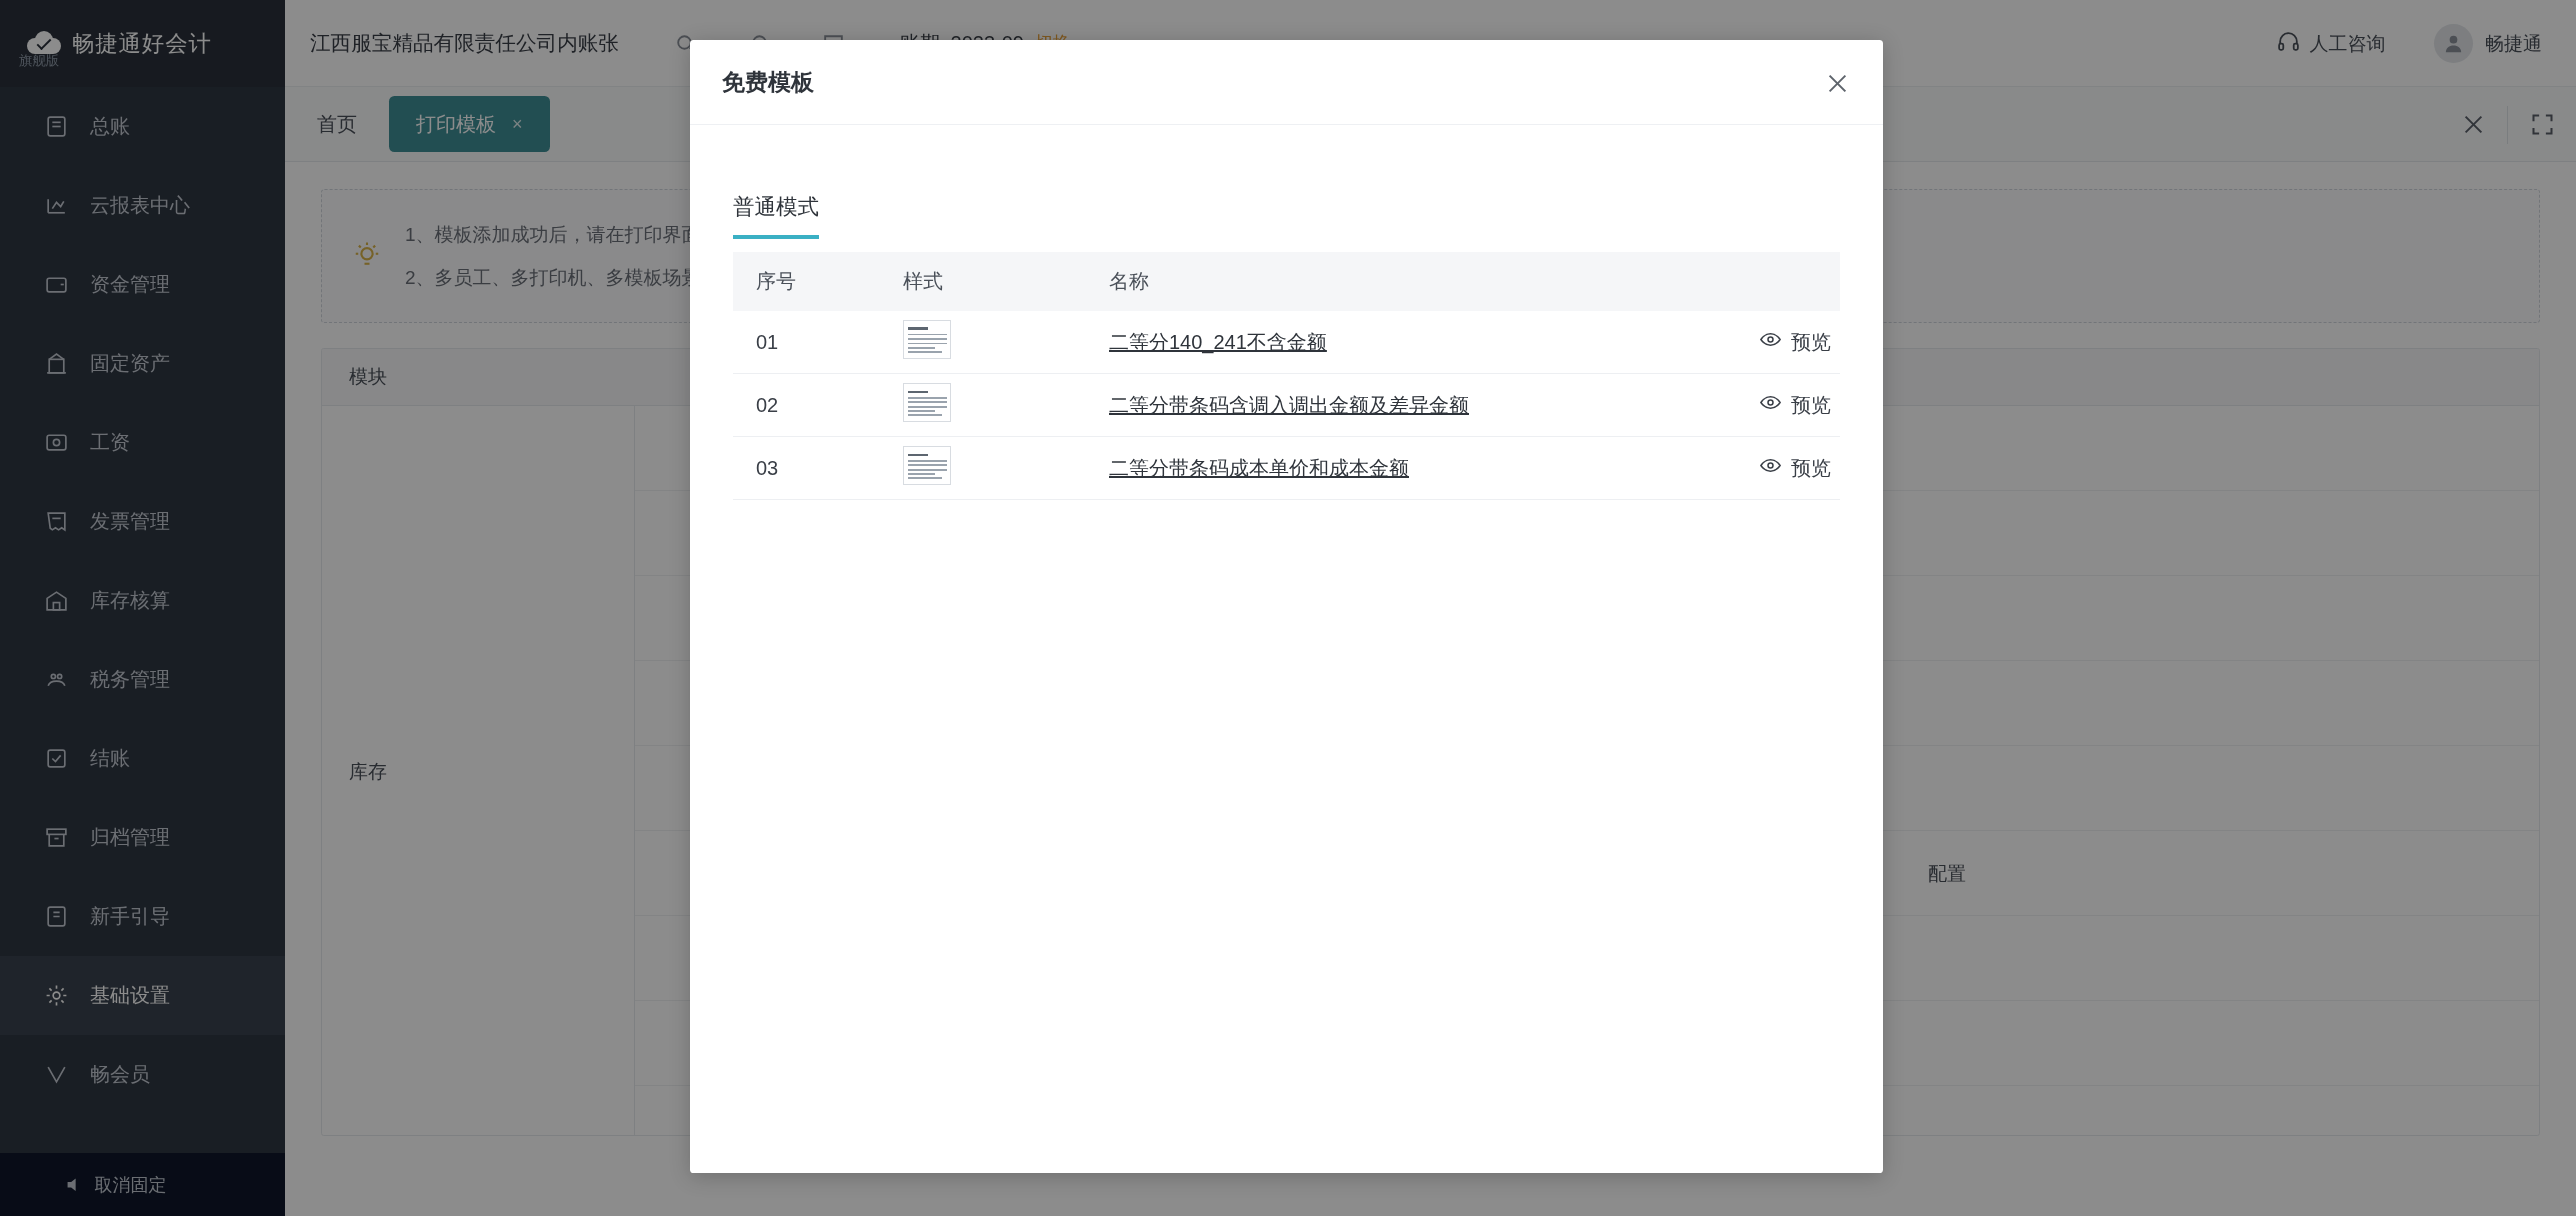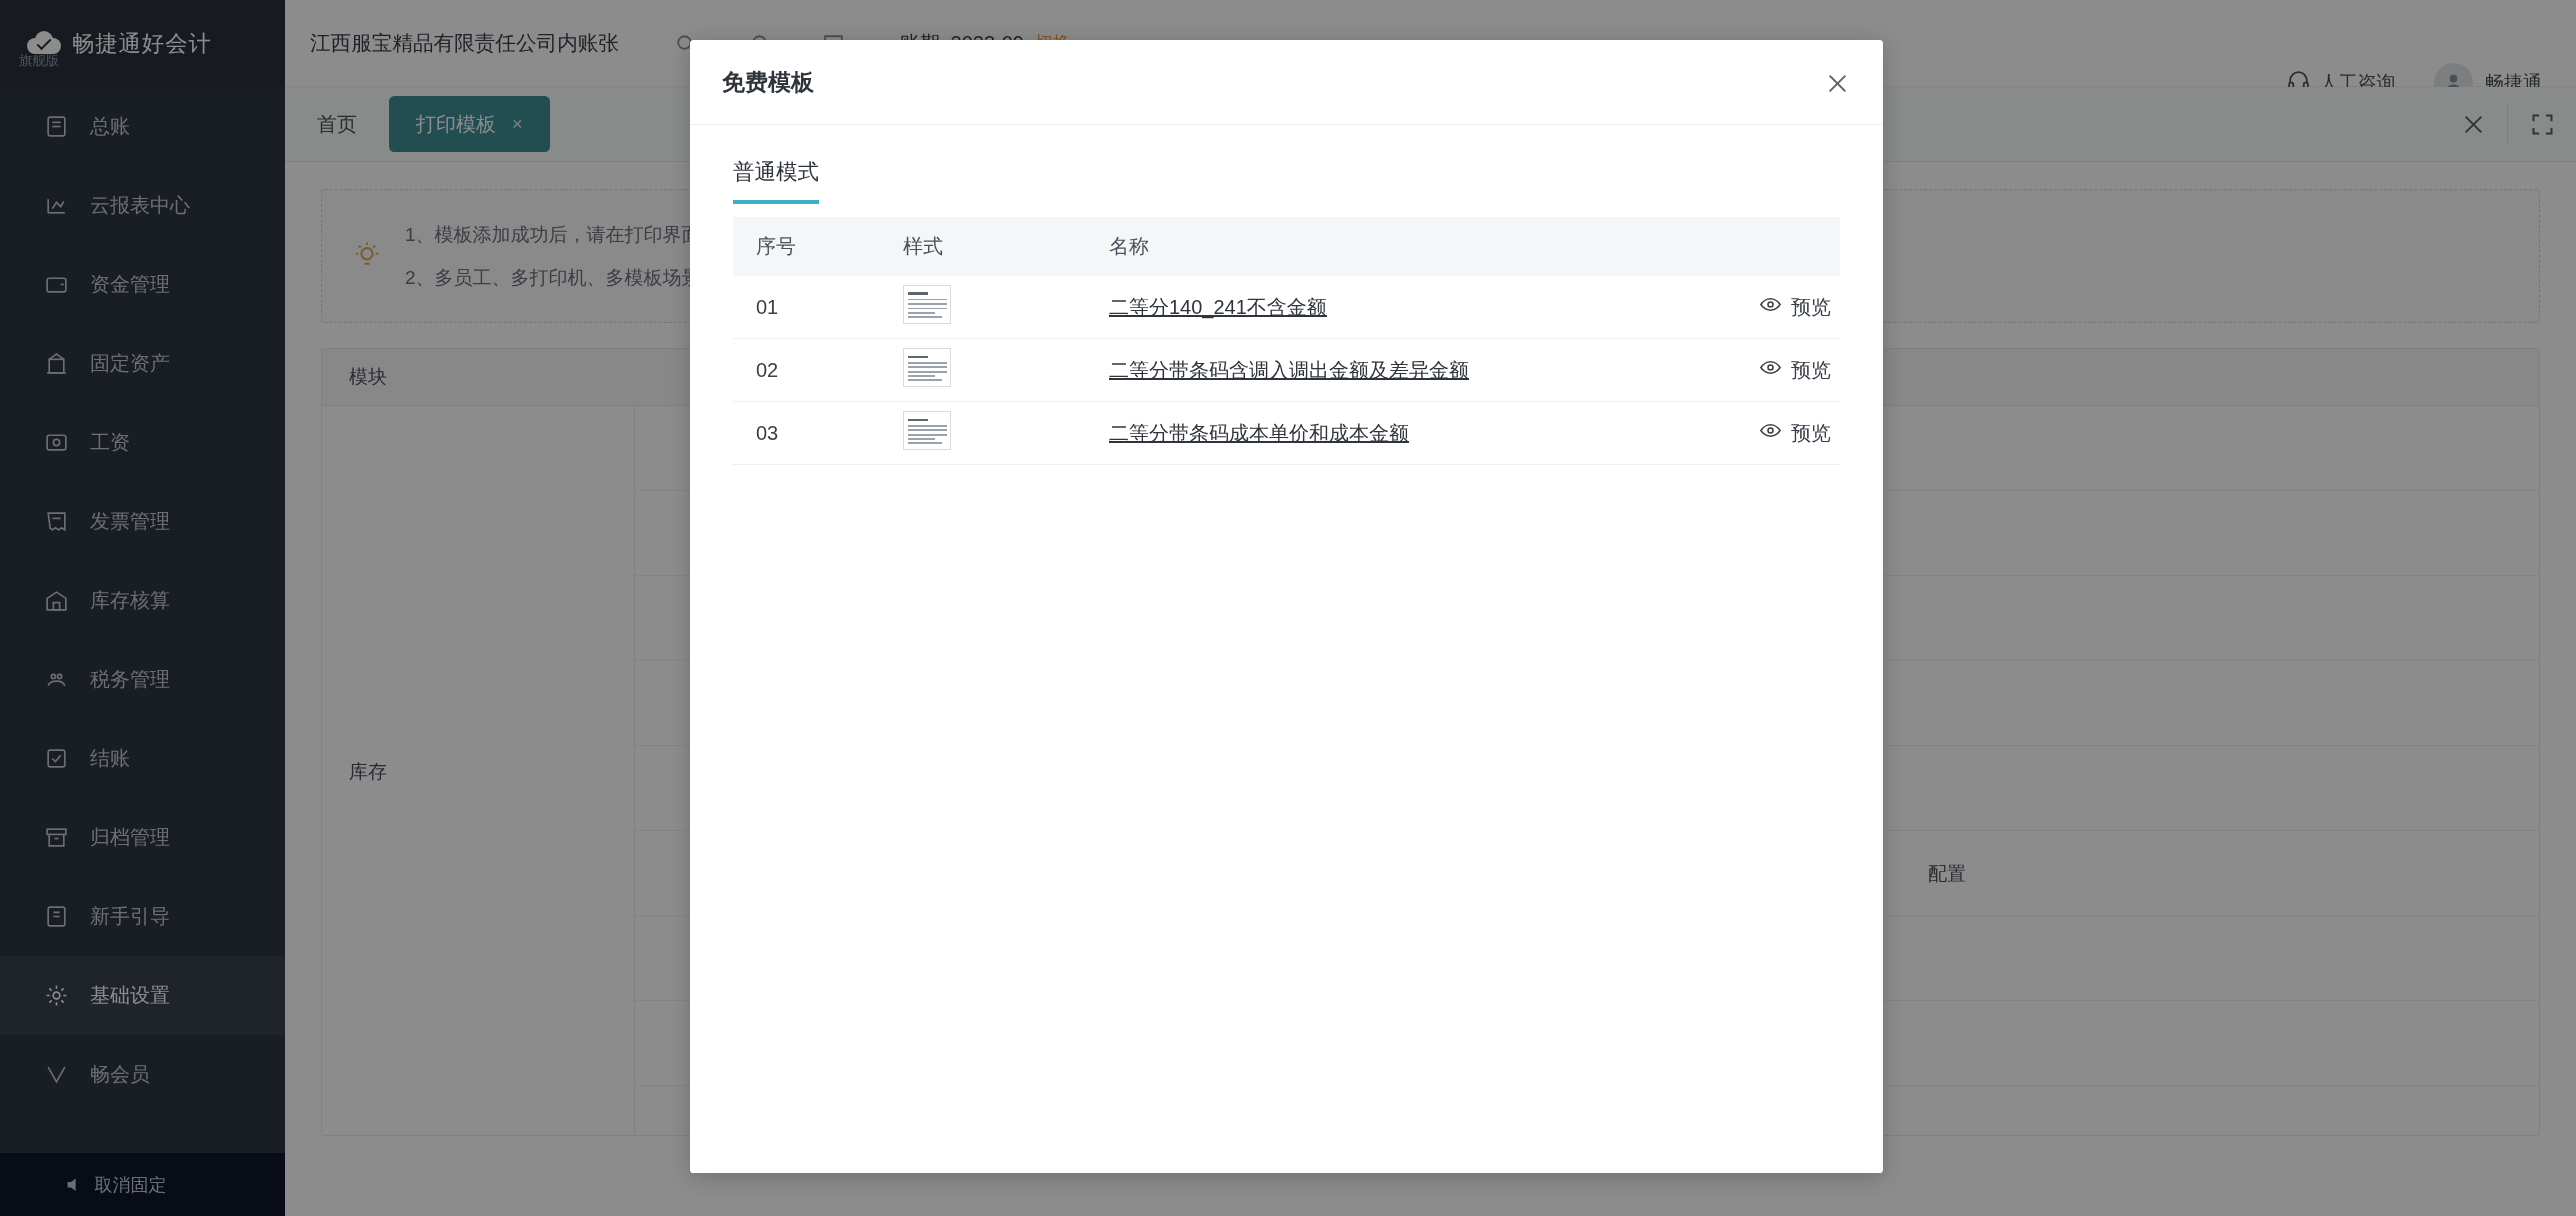--- a/index.html
+++ b/index.html
@@ -103,21 +103,21 @@
   }
   .top-ico { color: #8a9099; display: inline-flex; }
   .period {
     margin-left: 54px; font-size: 20px; color: #3a3f47;
     display: flex; align-items: center; gap: 10.7px;
   }
   .period .date { color: #3a3f47; }
   .period .link { color: #e8a33d; font-size: 18px; }
   .top-right {
     position: absolute; right: 34px; top: 0; height: 87px;
-    display: flex; align-items: center; gap: 38px; margin-top: 39px;
+    display: flex; align-items: center; gap: 48px;
   }
   .support { display: flex; align-items: center; gap: 9px; font-size: 19px; color: #4a5059; }
   .user { display: flex; align-items: center; gap: 12.5px; font-size: 19px; color: #4a5059; }
   .avatar {
     width: 39px; height: 39px; border-radius: 50%;
     background: #e3e6ea;
     display: inline-flex; align-items: center; justify-content: center;
   }
 
   
@@ -224,20 +224,21 @@
     color: #5d636b; cursor: pointer;
     display: flex; align-items: center; justify-content: center;
   }
   .modal-body { padding: 32px 43px 0 43px; }
   .mode-tabs { display: flex; gap: 36px; border-bottom: 0; }
   .mode-tab {
     font-size: 21.5px; color: #2f343b;
     padding-bottom: 14.3px;
     border-bottom: 4.5px solid transparent;
     cursor: pointer;
+    margin-top: 35px;
   }
   .mode-tab.active { border-bottom-color: #3ab0c4; color: #2f343b; }
   table.tpl {
     width: 100%; border-collapse: collapse; margin-top: 12.5px;
   }
   table.tpl thead th {
     text-align: left;
     font-size: 20px; color: #4a5059; font-weight: normal;
     background: #f5f6f8;
     height: 59px;

